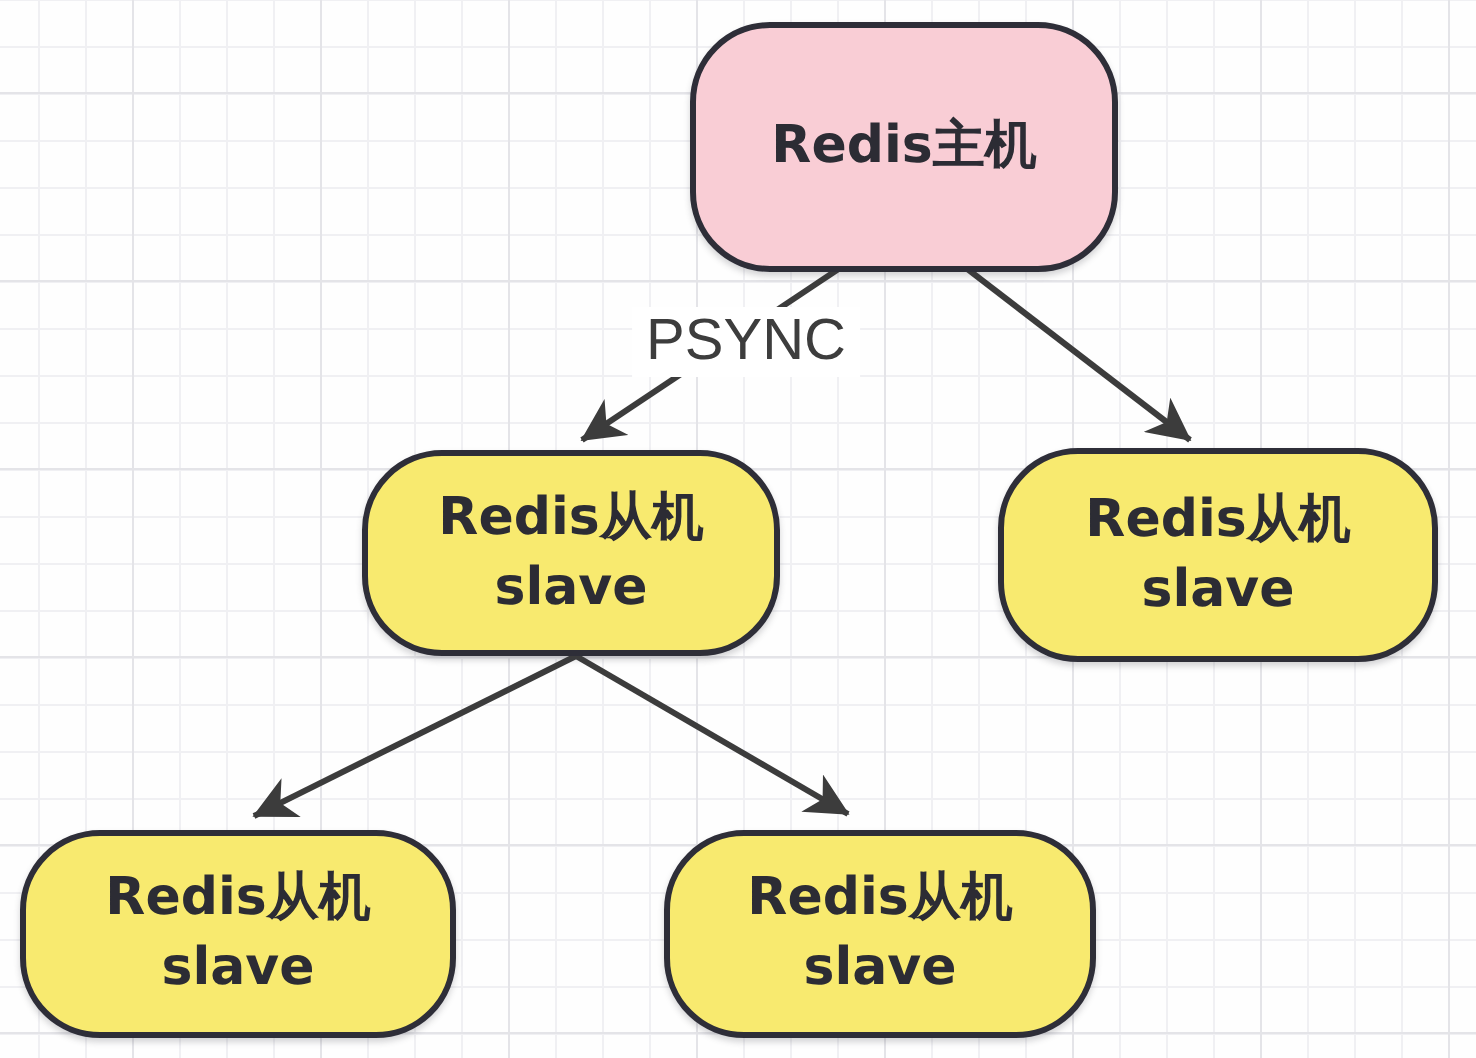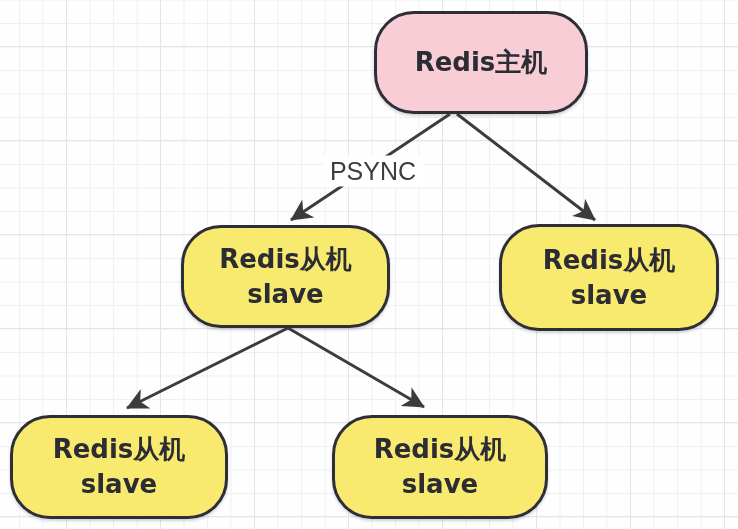--- a/index.html
+++ b/index.html
@@ -29,21 +29,21 @@
     color:#2c2c34;text-align:center;
     box-shadow:0 2px 3px rgba(60,60,70,0.22);
   }
   .node span{display:block;}
   .edge-label{
     position:absolute;
     transform:translate(-50%,-50%);
     background:#ffffff;
     padding:1px 7px;
     font-family:"Liberation Sans",sans-serif;
-    font-size:25px;
+    font-size:29px;
     color:#3d3d3d;
     white-space:nowrap;
   }
 </style>
 </head>
 <body>
 
 <div class="canvas">
 
   <svg class="arrows" viewBox="0 0 738 529" xmlns="http://www.w3.org/2000/svg">
@@ -53,21 +53,21 @@
       </marker>
     </defs>
     <line x1="450" y1="114" x2="291" y2="220" stroke="#3c3c3c" stroke-width="3" marker-end="url(#ah)"></line>
     <line x1="457" y1="114" x2="595" y2="220" stroke="#3c3c3c" stroke-width="3" marker-end="url(#ah)"></line>
     <line x1="288" y1="328" x2="127" y2="408" stroke="#3c3c3c" stroke-width="3" marker-end="url(#ah)"></line>
     <line x1="288" y1="328" x2="424" y2="407" stroke="#3c3c3c" stroke-width="3" marker-end="url(#ah)"></line>
   </svg>
 
   <div class="edge-label" style="left:373px;top:171px">PSYNC</div>
 
-  <div class="node" style="left: 345px; top: 11px; width: 214px; height: 103px; background-color: rgb(249, 205, 213); margin-left: 29px;">
+  <div class="node" style="left: 345px; top: 11px; width: 214px; height: 125px; background-color: rgb(249, 205, 213);">
     <span>Redis主机</span>
   </div>
 
   <div class="node" style="left: 181px; top: 225px; width: 209px; height: 103px; background-color: rgb(248, 234, 111);">
     <span>Redis从机</span>
     <span>slave</span>
   </div>
 
   <div class="node" style="left: 499px; top: 224px; width: 220px; height: 107px; background-color: rgb(248, 234, 111);">
     <span>Redis从机</span>

